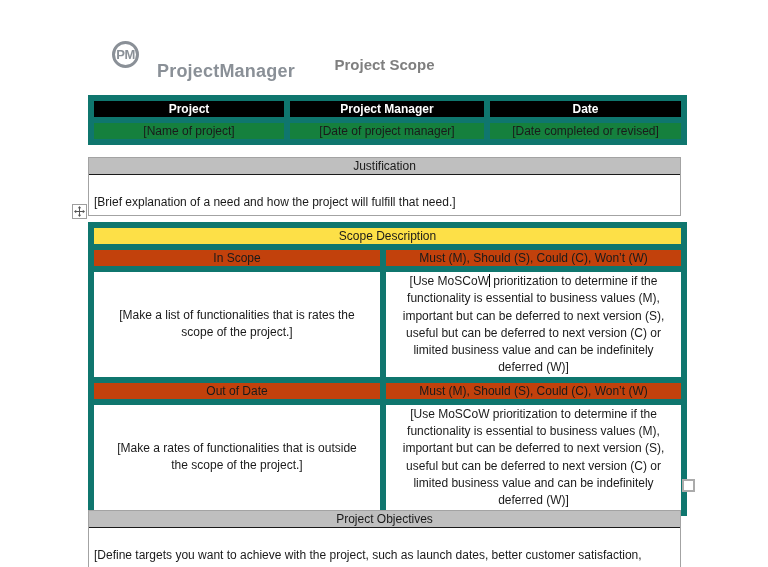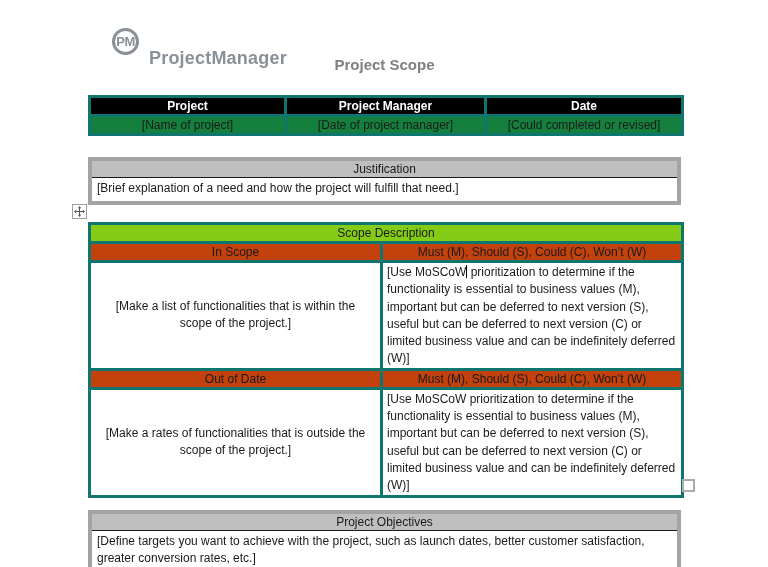--- a/index.html
+++ b/index.html
@@ -8,59 +8,59 @@
     width: 768px; height: 567px;
     background: #ffffff;
     font-family: "Liberation Sans", sans-serif;
     color: #1a1a1a;
     position: relative;
     overflow: hidden;
   }
   .page { position: absolute; inset: 0; }
 
   
-  .brand { position: absolute; left: 112px; top: 13px; display: flex; align-items: center; gap: 10px; color: #8a9097; }
+  .brand { position: absolute; left: 112px; top: 26px; display: flex; align-items: center; gap: 18px; color: #8a9097; }
   .logo-circle {
     width: 27px; height: 27px; border: 3px solid #8a9097; border-radius: 50%;
     display: flex; align-items: center; justify-content: center;
     font-weight: bold; font-size: 13px; letter-spacing: -0.5px; color: #8a9097;
   }
   .brand-name { font-size: 18px; font-weight: bold; letter-spacing: 0.2px; margin-top: 35px; }
 
   
   .doc-title {
     position: absolute; left: 88px; top: 56px; width: 593px; margin: 0;
     text-align: center; font-size: 15px; font-weight: bold; color: #7f7f7f;
   }
 
   
   table { border-collapse: collapse; table-layout: fixed; }
-  td, th { border: 3px solid #0f766e; font-size: 12px; font-weight: normal; overflow: hidden; }
+  td, th { border: 6px solid #0f766e; font-size: 12px; font-weight: normal; overflow: hidden; }
 
   
   .info-table { position: absolute; left: 88px; top: 95px; width: 593px; }
   .info-table th { background: #000000; color: #ffffff; font-weight: bold; height: 17px; text-align: center; }
   .info-table td { text-align: center; height: 17px; background: #15803d; }
 
   
-  .section { position: absolute; left: 88px; width: 593px; border: 4px solid #a3a3a3; background: #ffffff; }
+  .section { position: absolute; left: 88px; width: 593px; border: 1px solid #a3a3a3; background: #ffffff; }
   .sec-header {
     background: #bfbfbf; border-bottom: 1px solid #1a1a1a;
     text-align: center; font-size: 12px; height: 17px; line-height: 17px;
   }
-  .sec-body { padding: 2px 5px 4px; font-size: 12px; line-height: 16.5px; }
+  .sec-body { padding: 2px 5px 4px; font-size: 12px; line-height: 16.5px; margin-top: 17px; }
   .justification { top: 157px; }
   .biz { top: 510px; }
 
   
   .scope-table { position: absolute; left: 88px; top: 222px; width: 593px; }
-  .scope-table th.main-head { background: #84cc16; height: 16px; text-align: center; }
+  .scope-table th.main-head { background: #fde047; height: 16px; text-align: center; }
   .scope-table td.sub { background: #c2410c; height: 16px; text-align: center; }
   .scope-table td.desc { text-align: center; vertical-align: middle; padding: 0 14px; line-height: 17px; background: #ffffff; }
-  .scope-table td.moscow { vertical-align: top; text-align: left; padding: 1px 4px 0; line-height: 17.3px; background: #ffffff; }
+  .scope-table td.moscow { vertical-align: top; text-align: center; padding: 1px 4px 0; line-height: 17.3px; background: #ffffff; }
   .row-c1 { height: 104px; }
   .row-c2 { height: 100px; }
 
   .caret { display: inline-block; width: 1px; height: 13px; background: #000000; vertical-align: -2px; }
 
   
   .move-handle {
     position: absolute; left: 72px; top: 204px; width: 15px; height: 15px;
     border: 1px solid #9e9e9e; background: #ffffff;
     display: flex; align-items: center; justify-content: center;
@@ -94,21 +94,21 @@
       </colgroup>
     <tbody>
         <tr>
       <th>Project</th>
       <th>Project Manager</th>
       <th>Date</th>
     </tr>
     <tr>
       <td>[Name of project]</td>
       <td>[Date of project manager]</td>
-      <td>[Could completed or revised]</td>
+      <td>[Date completed or revised]</td>
     </tr>
   </tbody>
     </table>
 
   <div class="section justification">
     <div class="sec-header">Justification</div>
     <div class="sec-body">[Brief explanation of a need and how the project will fulfill that need.]</div>
   </div>
 
   <div class="move-handle">
@@ -131,21 +131,21 @@
       </colgroup>
     <tbody>
         <tr>
       <th class="main-head" colspan="2">Scope Description</th>
     </tr>
     <tr>
       <td class="sub">In Scope</td>
       <td class="sub">Must (M), Should (S), Could (C), Won’t (W)</td>
     </tr>
     <tr class="row-c1">
-      <td class="desc">[Make a list of functionalities that is within the scope of the project.]</td>
+      <td class="desc">[Make a list of functionalities that is rates the scope of the project.]</td>
       <td class="moscow"><span>[Use MoSCoW</span><span class="caret"></span><span> prioritization to determine if the functionality is essential to business values (M), important but can be deferred to next version (S), useful but can be deferred to next version (C) or limited business value and can be indefinitely deferred (W)]</span></td>
     </tr>
     <tr>
       <td class="sub">Out of Date</td>
       <td class="sub">Must (M), Should (S), Could (C), Won’t (W)</td>
     </tr>
     <tr class="row-c2">
       <td class="desc">[Make a rates of functionalities that is outside the scope of the project.]</td>
       <td class="moscow">[Use MoSCoW prioritization to determine if the functionality is essential to business values (M), important but can be deferred to next version (S), useful but can be deferred to next version (C) or limited business value and can be indefinitely deferred (W)]</td>
     </tr>

